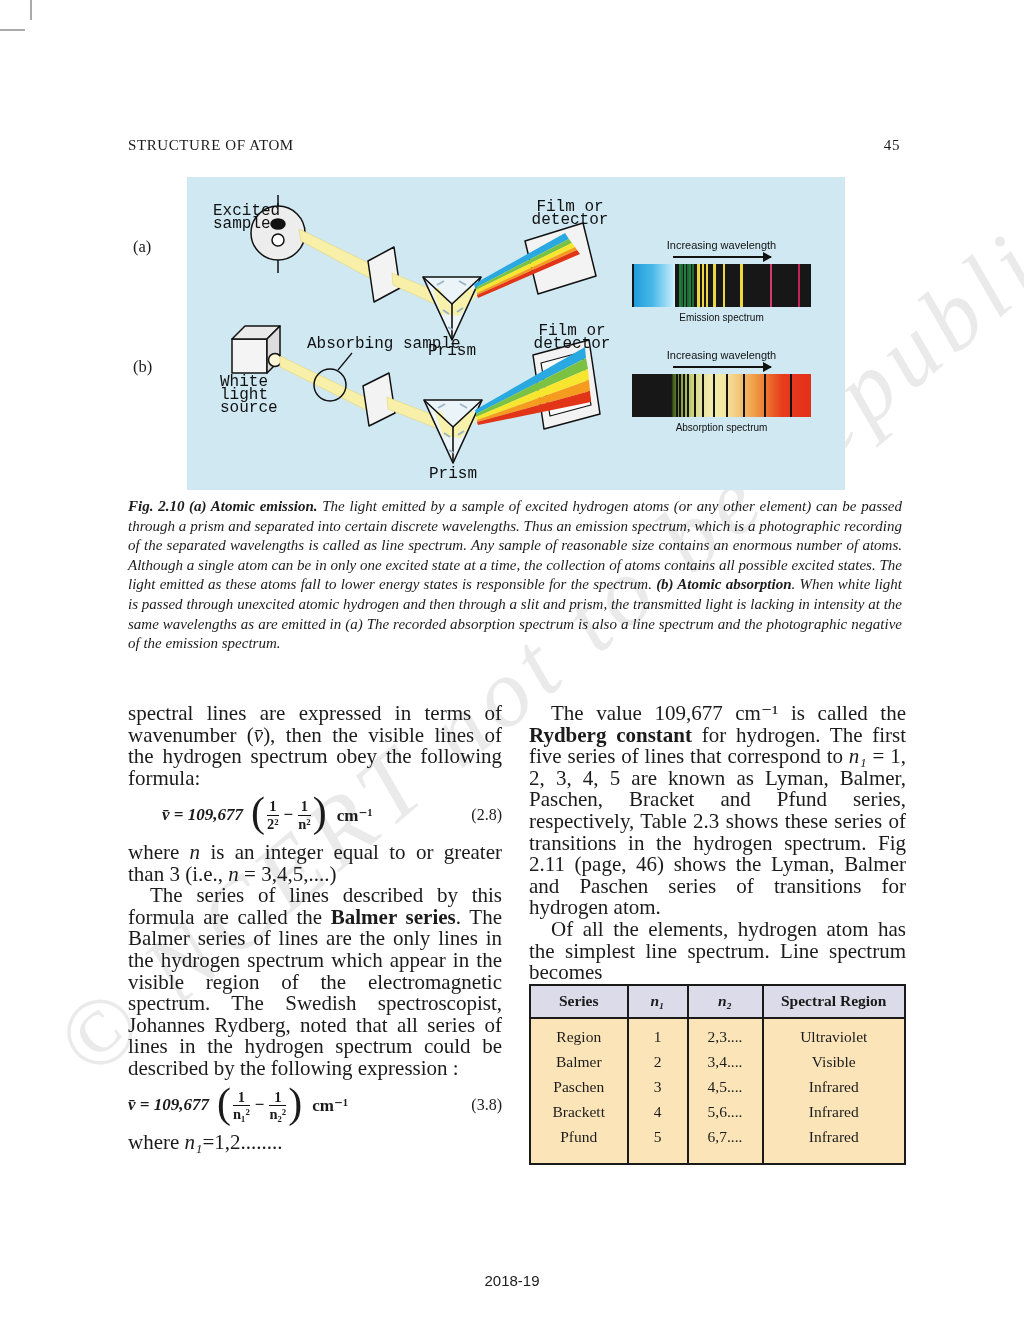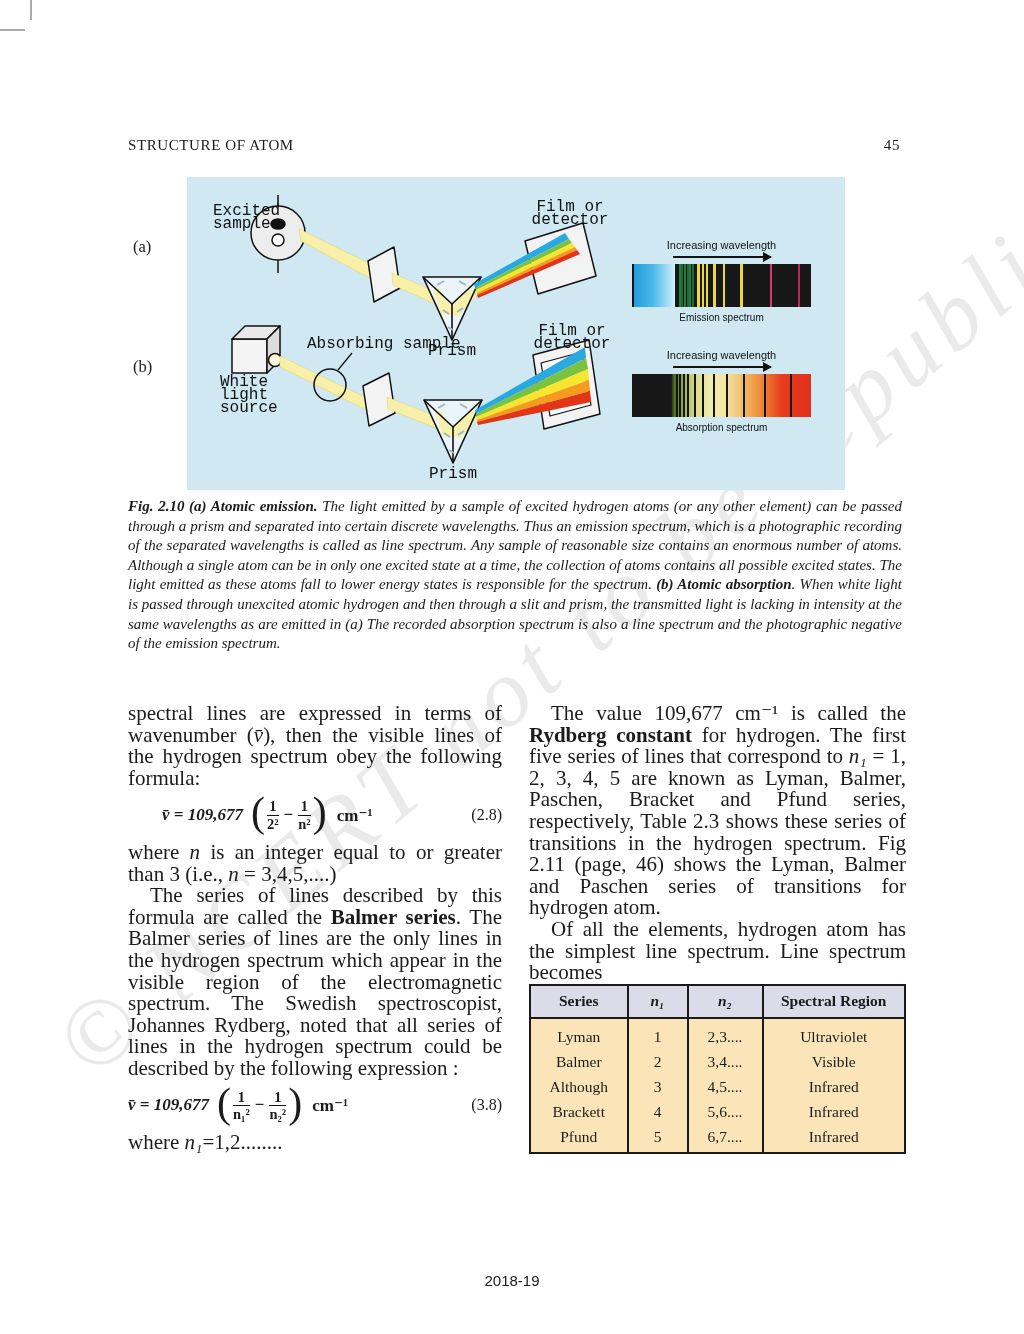--- a/index.html
+++ b/index.html
@@ -67,21 +67,21 @@
         font-weight:bold;font-size:16.2px;line-height:21px;}
   .tt-label{white-space:nowrap;}
   .tt-text{flex:1;text-align:justify;}
   table{width:100%;border-collapse:collapse;border:2.6px solid #1a1a1a;font-size:15.5px;}
   th{background:var(--thbg,#dcdbe9);padding:6px 2px 7px;font-weight:bold;}
   th,td{text-align:center;}
   th+th,td+td{border-left:2.2px solid #1a1a1a;}
   thead th{border-bottom:2.6px solid #1a1a1a;}
   td{background:var(--tdbg,#fbe5b8);padding:3.5px 2px;}
   tbody tr:first-child td{padding-top:9px;}
-  tbody tr:last-child td{padding-bottom:6px;}
+  tbody tr:last-child td{padding-bottom:17px;}
   th.it{font-style:italic;}
   
   .footer{position:absolute;left:0;top:1272px;width:1024px;text-align:center;
         font-family:"Liberation Sans",sans-serif;font-size:15px;}
 </style>
 </head>
 <body>
 
 <div class="page">
 
@@ -293,33 +293,33 @@
           <thead>
               <tr>
                 <th>Series</th>
                 <th class="it">n₁</th>
                 <th class="it">n₂</th>
                 <th>Spectral Region</th>
               </tr>
             </thead>
           <tbody>
               <tr>
-                <td>Lyman</td>
+                <td>Region</td>
                 <td>1</td>
                 <td>2,3....</td>
                 <td>Ultraviolet</td>
               </tr>
               <tr>
                 <td>Balmer</td>
                 <td>2</td>
                 <td>3,4....</td>
                 <td>Visible</td>
               </tr>
               <tr>
-                <td>Although</td>
+                <td>Paschen</td>
                 <td>3</td>
                 <td>4,5....</td>
                 <td>Infrared</td>
               </tr>
               <tr>
                 <td>Brackett</td>
                 <td>4</td>
                 <td>5,6....</td>
                 <td>Infrared</td>
               </tr>

